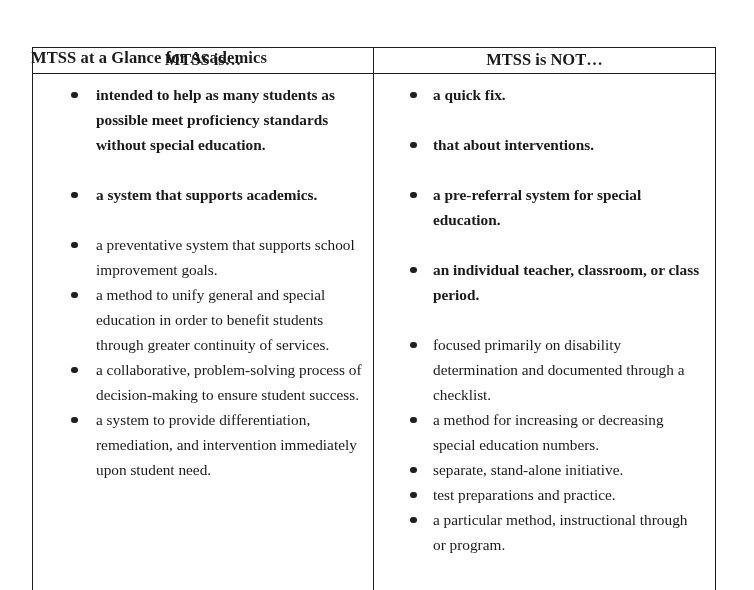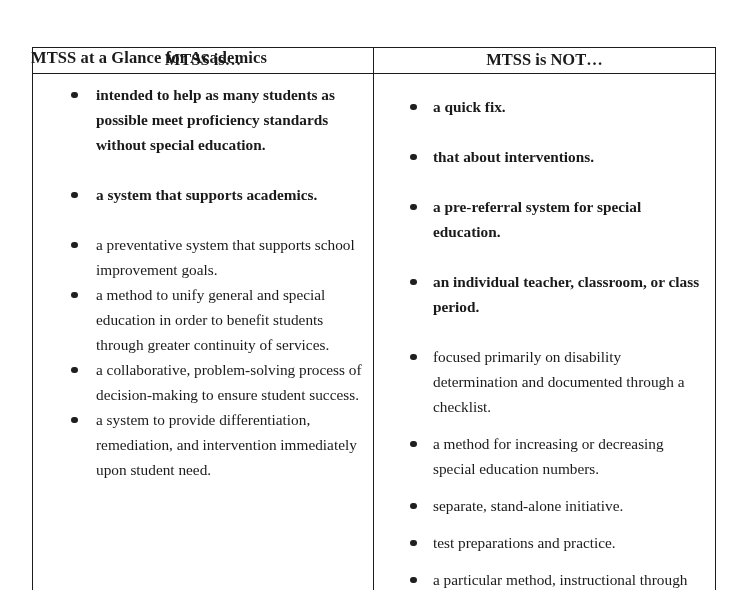--- a/index.html
+++ b/index.html
@@ -98,21 +98,20 @@
   }
   
   .body-cell.left ul.bullets li {
     padding-left: 63px;
     padding-right: 9px;
   }
   
   .body-cell.right ul.bullets li {
     padding-left: 59px;
     padding-right: 14px;
-    margin-top: 12px;
   }
   ul.bullets li .bullet-dot {
     position: absolute;
     top: 9.5px;
     width: 6.5px;
     height: 6.5px;
     border-radius: 50%;
     background: #1f1f1f;
   }
   .body-cell.left ul.bullets li .bullet-dot { left: 38px; }

